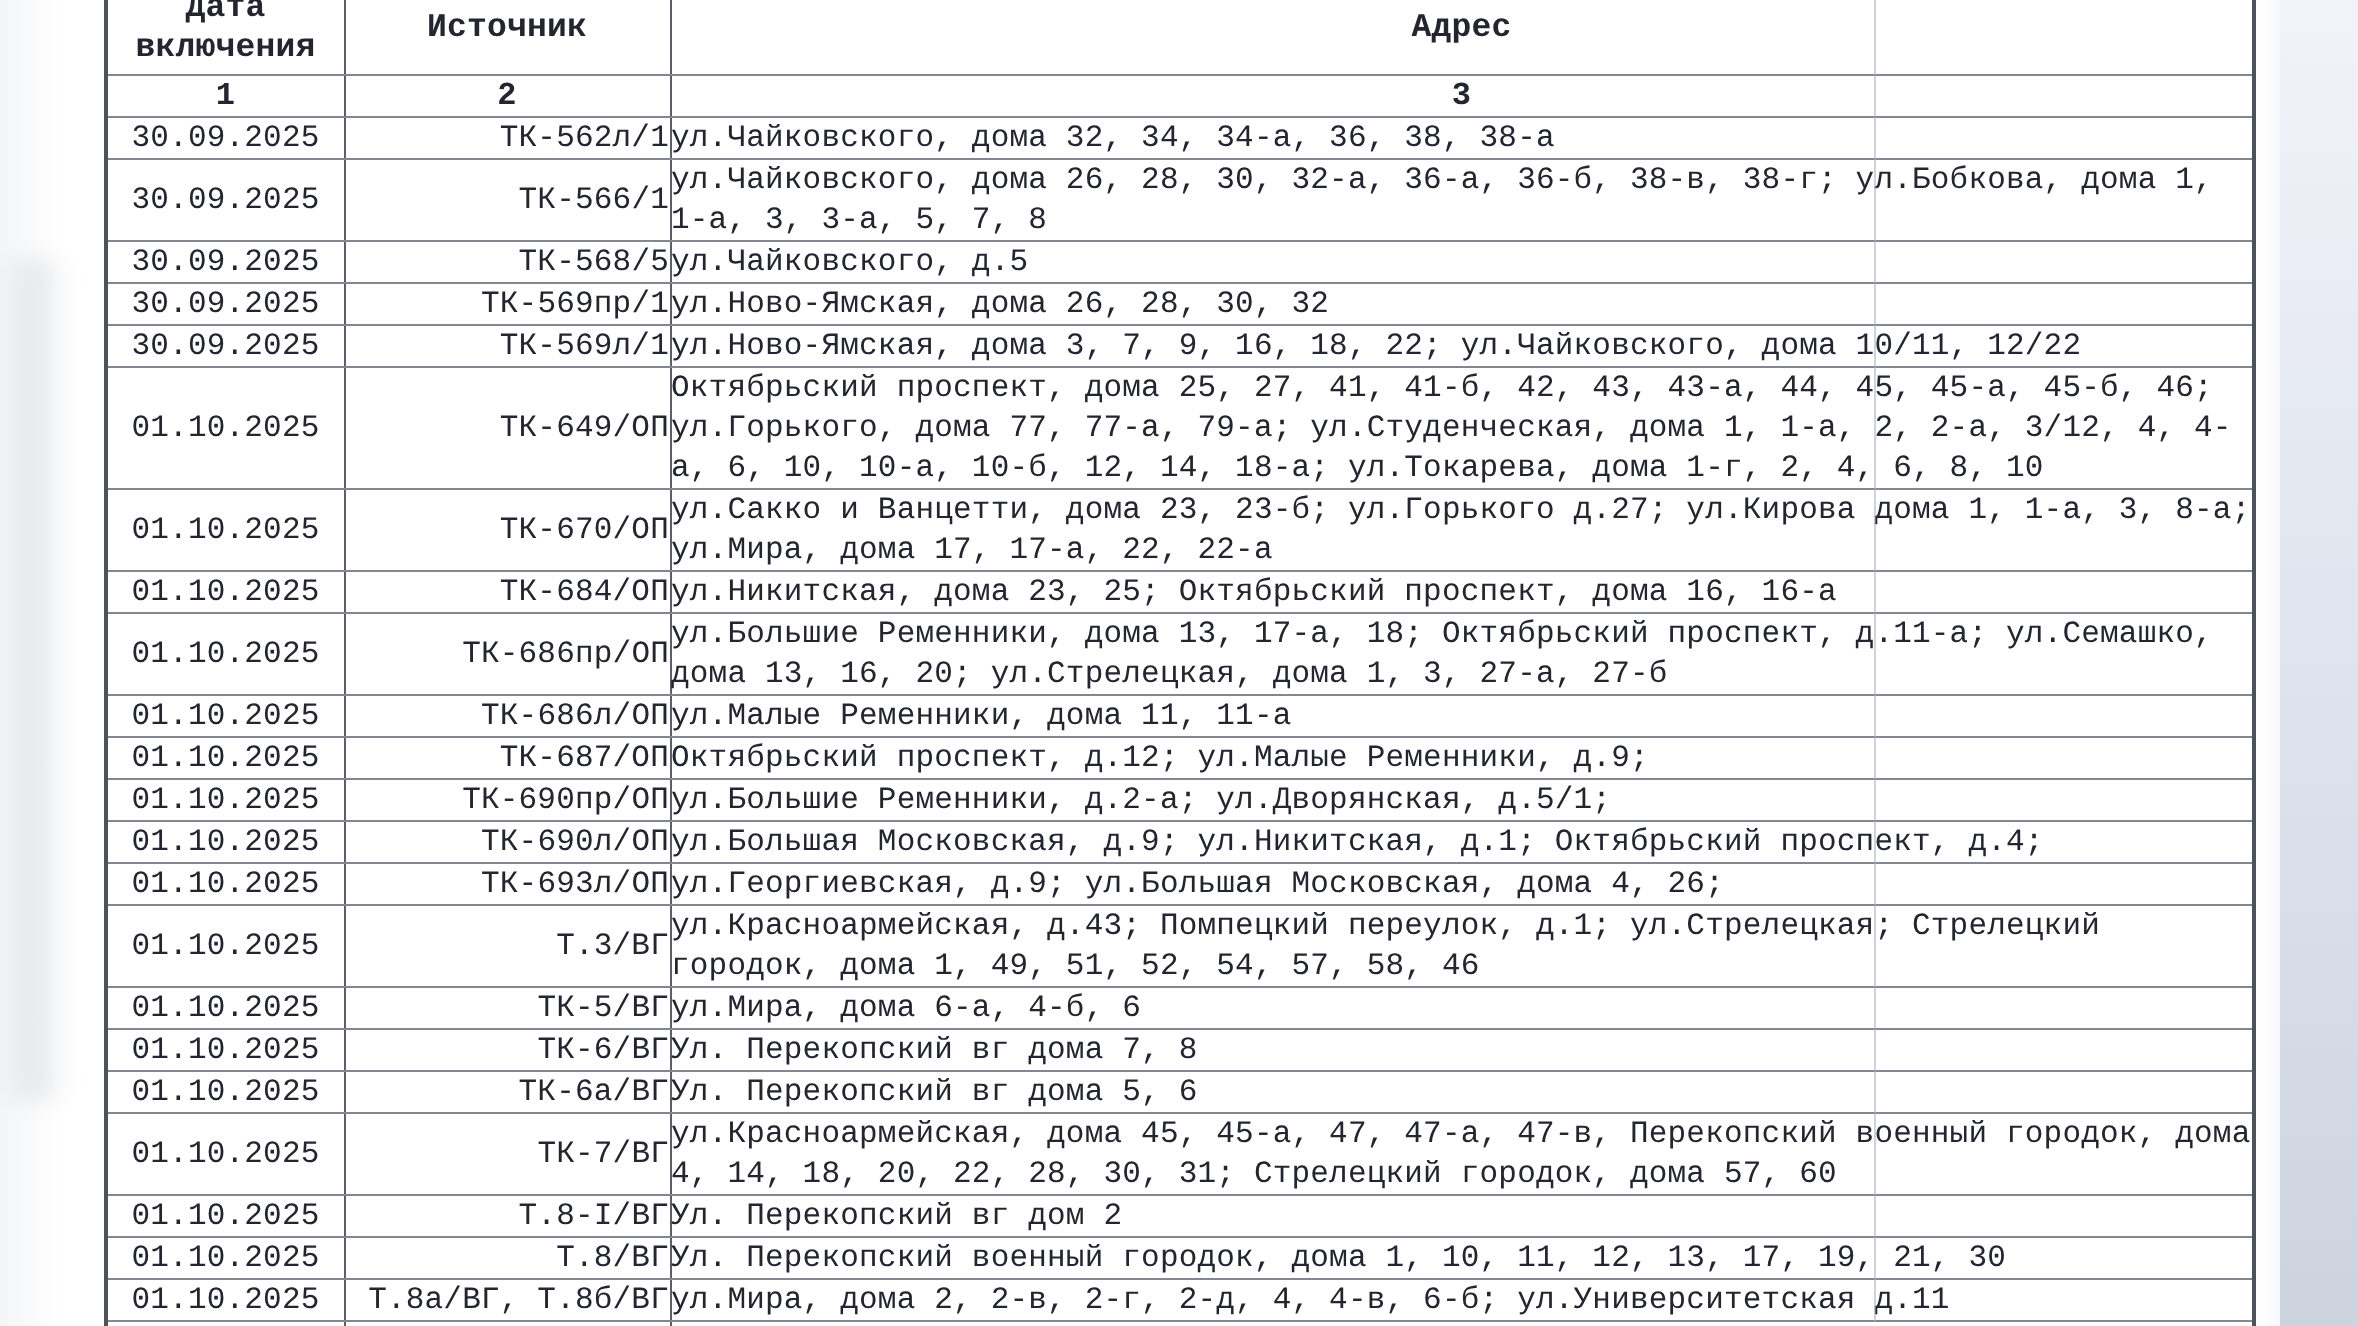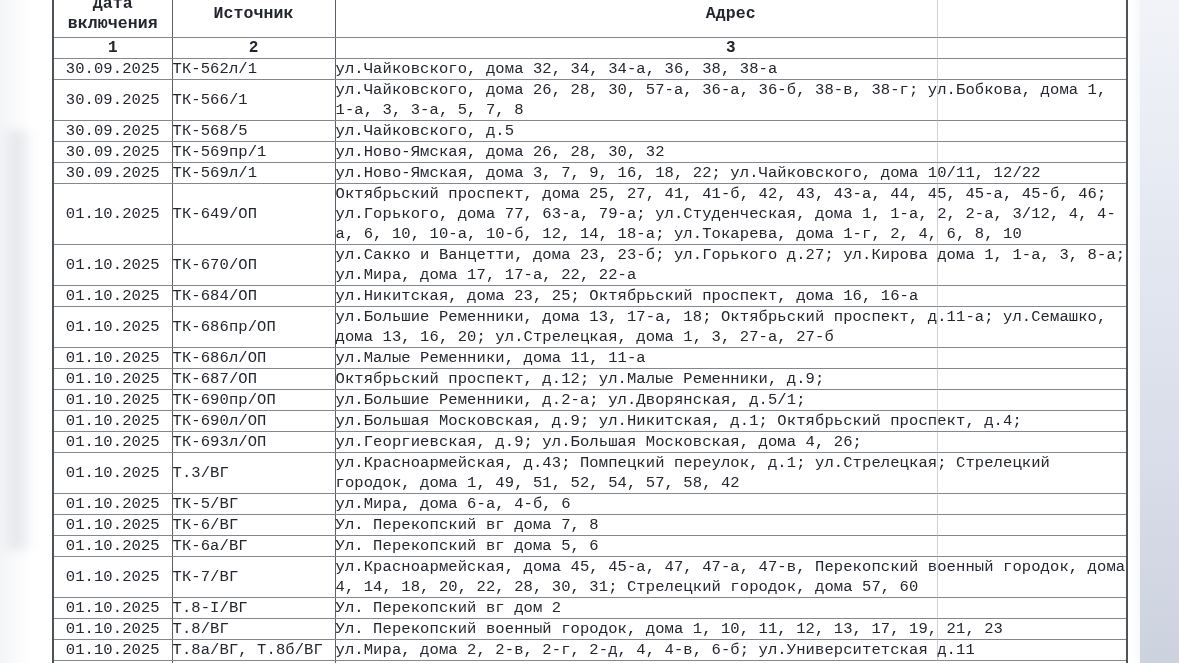--- a/index.html
+++ b/index.html
@@ -44,21 +44,21 @@
     font-size: 15.5px;
     line-height: 20px;
     padding: 0;
     letter-spacing: 0.1px;
   }
   table.doc { border: 2px solid #4d525b; }
   tr.hdr th { height: 42px; font-size: 16.5px; font-weight: bold; text-align: center; padding: 1px 2px 2px 2px; }
   tr.num th { height: 20px; font-size: 16px; font-weight: bold; text-align: center; }
   tbody tr { height: 20px; padding-left: 39px; }
   td.date { text-align: center; white-space: nowrap; }
-  td.source { text-align: left; padding-left: 9px; white-space: nowrap; }
+  td.source { text-align: right; padding-left: 9px; white-space: nowrap; }
   td.address { text-align: left; padding: 0 4px 0 7px; }
 </style>
 </head>
 <body>
 
 <div class="page">
   <div class="left-shade"></div>
   <div class="right-band"></div>
   <div class="crease"></div>
 
@@ -83,21 +83,21 @@
     <tbody id="table-body">
   <tr>
     <td class="date">30.09.2025</td>
     <td class="source">ТК-562л/1</td>
     <td class="address">ул.Чайковского, дома 32, 34, 34-а, 36, 38, 38-а</td>
   </tr>
 
   <tr>
     <td class="date">30.09.2025</td>
     <td class="source">ТК-566/1</td>
-    <td class="address">ул.Чайковского, дома 26, 28, 30, 57-а, 36-а, 36-б, 38-в, 38-г; ул.Бобкова, дома 1, 1-а, 3, 3-а, 5, 7, 8</td>
+    <td class="address">ул.Чайковского, дома 26, 28, 30, 32-а, 36-а, 36-б, 38-в, 38-г; ул.Бобкова, дома 1, 1-а, 3, 3-а, 5, 7, 8</td>
   </tr>
 
   <tr>
     <td class="date">30.09.2025</td>
     <td class="source">ТК-568/5</td>
     <td class="address">ул.Чайковского, д.5</td>
   </tr>
 
   <tr>
     <td class="date">30.09.2025</td>
@@ -107,21 +107,21 @@
 
   <tr>
     <td class="date">30.09.2025</td>
     <td class="source">ТК-569л/1</td>
     <td class="address">ул.Ново-Ямская, дома 3, 7, 9, 16, 18, 22; ул.Чайковского, дома 10/11, 12/22</td>
   </tr>
 
   <tr>
     <td class="date">01.10.2025</td>
     <td class="source">ТК-649/ОП</td>
-    <td class="address">Октябрьский проспект, дома 25, 27, 41, 41-б, 42, 43, 43-а, 44, 45, 45-а, 45-б, 46; ул.Горького, дома 77, 63-а, 79-а;  ул.Студенческая, дома 1, 1-а, 2, 2-а, 3/12, 4, 4-а, 6, 10, 10-а, 10-б, 12, 14, 18-а; ул.Токарева, дома 1-г, 2, 4, 6, 8, 10</td>
+    <td class="address">Октябрьский проспект, дома 25, 27, 41, 41-б, 42, 43, 43-а, 44, 45, 45-а, 45-б, 46; ул.Горького, дома 77, 77-а, 79-а;  ул.Студенческая, дома 1, 1-а, 2, 2-а, 3/12, 4, 4-а, 6, 10, 10-а, 10-б, 12, 14, 18-а; ул.Токарева, дома 1-г, 2, 4, 6, 8, 10</td>
   </tr>
 
   <tr>
     <td class="date">01.10.2025</td>
     <td class="source">ТК-670/ОП</td>
     <td class="address">ул.Сакко и Ванцетти, дома 23, 23-б; ул.Горького д.27; ул.Кирова дома 1, 1-а, 3, 8-а; ул.Мира, дома 17, 17-а, 22, 22-а</td>
   </tr>
 
   <tr>
     <td class="date">01.10.2025</td>
@@ -161,21 +161,21 @@
 
   <tr>
     <td class="date">01.10.2025</td>
     <td class="source">ТК-693л/ОП</td>
     <td class="address">ул.Георгиевская, д.9; ул.Большая Московская, дома 4, 26;</td>
   </tr>
 
   <tr>
     <td class="date">01.10.2025</td>
     <td class="source">Т.3/ВГ</td>
-    <td class="address">ул.Красноармейская, д.43; Помпецкий переулок, д.1; ул.Стрелецкая; Стрелецкий городок, дома 1, 49, 51, 52, 54, 57, 58, 42</td>
+    <td class="address">ул.Красноармейская, д.43; Помпецкий переулок, д.1; ул.Стрелецкая; Стрелецкий городок, дома 1, 49, 51, 52, 54, 57, 58, 46</td>
   </tr>
 
   <tr>
     <td class="date">01.10.2025</td>
     <td class="source">ТК-5/ВГ</td>
     <td class="address">ул.Мира, дома 6-а, 4-б, 6</td>
   </tr>
 
   <tr>
     <td class="date">01.10.2025</td>
@@ -197,21 +197,21 @@
 
   <tr>
     <td class="date">01.10.2025</td>
     <td class="source">Т.8-I/ВГ</td>
     <td class="address">Ул. Перекопский вг дом 2</td>
   </tr>
 
   <tr>
     <td class="date">01.10.2025</td>
     <td class="source">Т.8/ВГ</td>
-    <td class="address">Ул. Перекопский военный городок, дома 1, 10, 11, 12, 13, 17, 19, 21, 23</td>
+    <td class="address">Ул. Перекопский военный городок, дома 1, 10, 11, 12, 13, 17, 19, 21, 30</td>
   </tr>
 
   <tr>
     <td class="date">01.10.2025</td>
     <td class="source">Т.8а/ВГ, Т.8б/ВГ</td>
     <td class="address">ул.Мира, дома 2, 2-в, 2-г, 2-д, 4, 4-в, 6-б; ул.Университетская д.11</td>
   </tr>
 
   <tr>
     <td class="date">01.10.2025</td>

